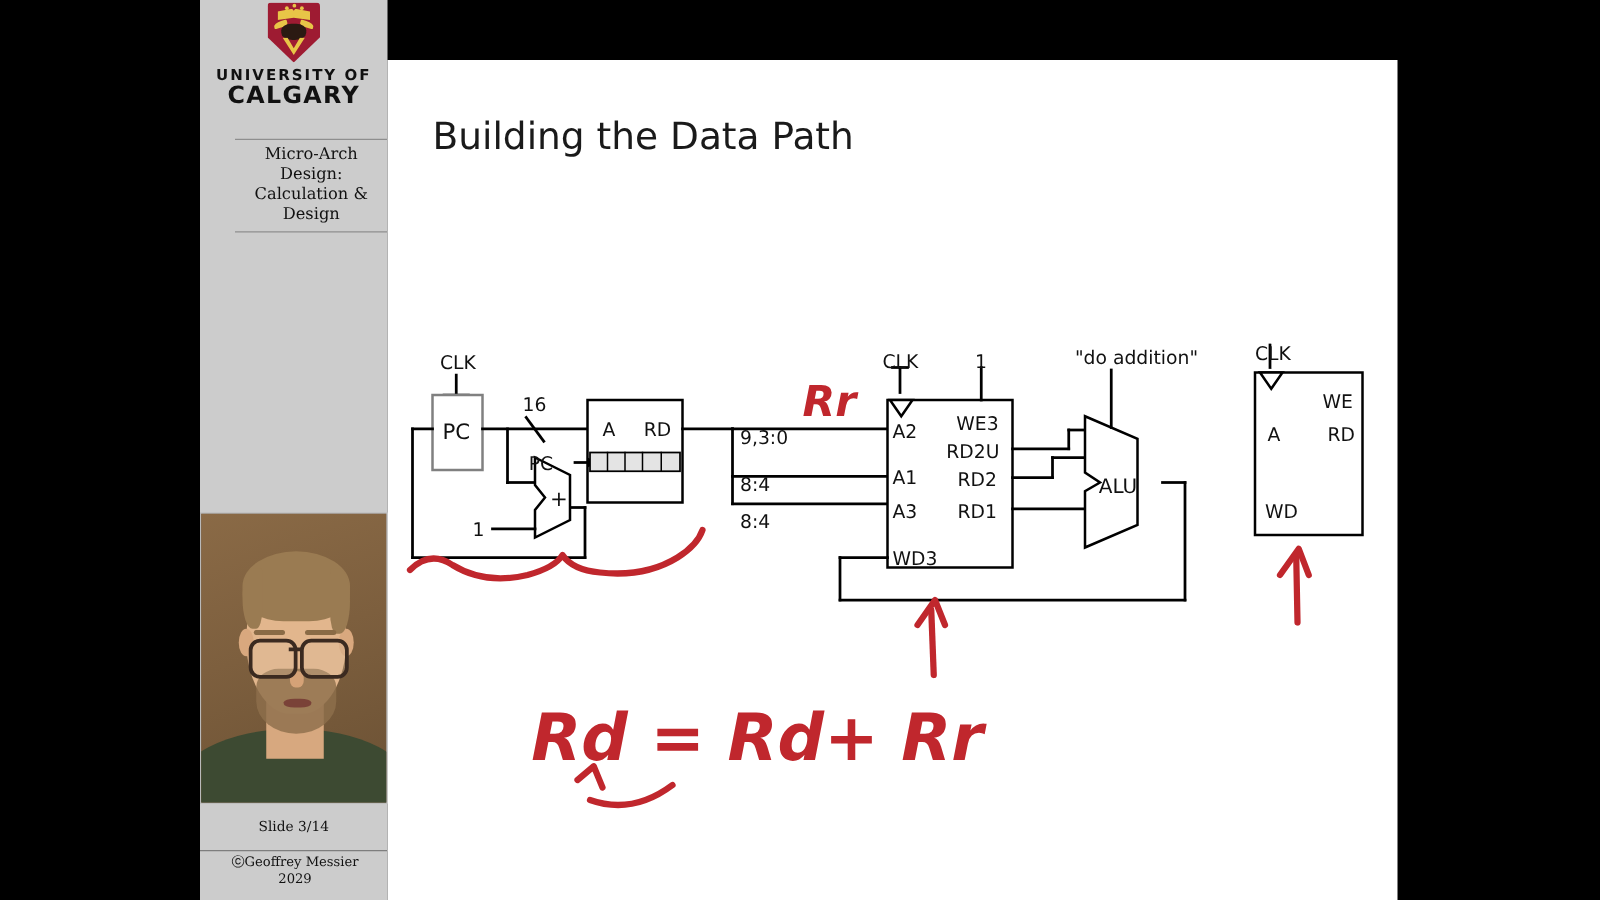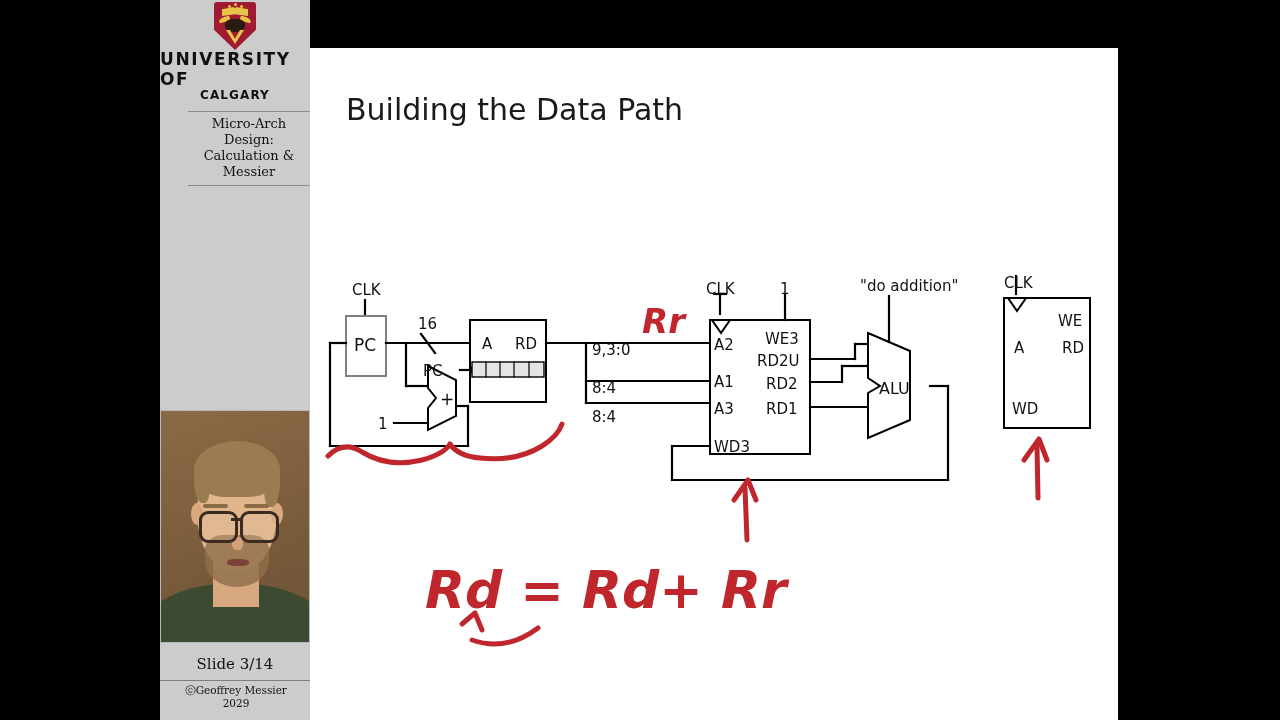--- a/index.html
+++ b/index.html
@@ -20,22 +20,22 @@
       clip-path:polygon(0 25%,45% 0,50% 18%,55% 0,100% 25%,100% 100%,50% 80%,0 100%);}
   .crest-bull{position:absolute;left:11px;top:17px;width:20px;height:13px;background:#2b1a12;
       border-radius:40% 40% 45% 45%;}
   .crest-horn-l{position:absolute;left:5px;top:15px;width:11px;height:5px;background:#e8c547;
       border-radius:60% 10% 40% 10%;transform:rotate(-16deg);}
   .crest-horn-r{position:absolute;left:26px;top:15px;width:11px;height:5px;background:#e8c547;
       border-radius:10% 60% 10% 40%;transform:rotate(16deg);}
   .crest-v{position:absolute;left:12px;top:28px;width:18px;height:14px;background:#e8c547;
       clip-path:polygon(0 0,22% 0,50% 62%,78% 0,100% 0,50% 100%);}
   .crest-dot{position:absolute;top:3px;width:3px;height:3px;background:#e8c547;border-radius:50%;}
-  #uni-line{font-size:17px;font-weight:bold;letter-spacing:1.6px;color:#111;margin-top:3px;}
-  #cal-line{font-size:12px;font-weight:bold;letter-spacing:1.1px;color:#111;line-height:1.05;}
+  #uni-line{font-size:12px;font-weight:bold;letter-spacing:1.6px;color:#111;margin-top:3px;}
+  #cal-line{font-size:19px;font-weight:bold;letter-spacing:1.1px;color:#111;line-height:1.05;}
 
   #section-box{margin-top:9px;border-top:1px solid #8e8e8e;border-bottom:1px solid #8e8e8e;
       padding:4px 4px 6px;text-align:center;margin-left:28px;}
   #section-box div{font-size:13px;color:#111;line-height:1.22;
       font-family:"DejaVu Serif","Liberation Serif",serif;}
 
   #webcam{position:absolute;left:161px;top:411px;width:148px;height:231px;overflow:hidden;
       background:#6f5338;box-shadow:0 0 0 1px #b9b9b9;}
   .wc-bg{position:absolute;inset:0;
       background:linear-gradient(160deg,#8a6a46 0%,#7d5f3e 45%,#6b5134 100%);}
@@ -58,21 +58,21 @@
       border:3px solid #3b2a20;border-radius:9px;background:rgba(220,190,160,.28);}
   .wc-bridge{position:absolute;left:70px;top:107px;width:11px;height:3px;background:#3b2a20;}
   .wc-brow-l{position:absolute;left:42px;top:93px;width:25px;height:4px;background:#8a6b46;border-radius:3px;}
   .wc-brow-r{position:absolute;left:83px;top:93px;width:25px;height:4px;background:#8a6b46;border-radius:3px;}
   .wc-beard{position:absolute;left:44px;top:124px;width:64px;height:52px;background:#8d6f4c;
       border-radius:28% 28% 50% 50%;opacity:.82;}
   .wc-mouth{position:absolute;left:66px;top:148px;width:22px;height:7px;background:#7a4238;border-radius:40%;}
   .wc-nose{position:absolute;left:71px;top:126px;width:11px;height:13px;background:#d5a277;border-radius:40%;}
 
   #slide-num{position:absolute;left:160px;top:655px;width:150px;text-align:center;
-      font-size:15px;color:#111;font-family:"DejaVu Serif","Liberation Serif",serif;}
+      font-size:11px;color:#111;font-family:"DejaVu Serif","Liberation Serif",serif;}
   #slide-rule{position:absolute;left:160px;top:680px;width:150px;height:1px;background:#7e7e7e;}
   #copyright{position:absolute;left:160px;top:684px;width:152px;text-align:center;
       font-size:10.5px;color:#111;line-height:1.25;
       font-family:"DejaVu Serif","Liberation Serif",serif;}
 
   
   #slide{position:absolute;left:310px;top:0;width:808px;height:720px;background:#fff;margin-top:48px;}
   #title{position:absolute;left:36px;top:44px;font-size:30px;color:#1a1a1a;
       font-family:"DejaVu Sans","Liberation Sans",sans-serif;}
   #canvas{position:absolute;left:0;top:0;width:808px;height:540px;}
@@ -102,21 +102,21 @@
         <div class="crest-bull"></div>
         <div class="crest-v"></div>
       </div>
       <div id="uni-line">UNIVERSITY OF</div>
       <div id="cal-line">CALGARY</div>
     </div>
 
     <div id="section-box">
       <div>Micro-Arch Design:</div>
       <div>Calculation &amp;</div>
-      <div>Messier</div>
+      <div>Design</div>
     </div>
   </div>
 
   <div id="webcam">
     <div class="wc-bg"></div>
     <div class="wc-shoulder"></div>
     <div class="wc-neck"></div>
     <div class="wc-head"></div>
     <div class="wc-ear-l"></div>
       <div class="wc-ear-r"></div>

